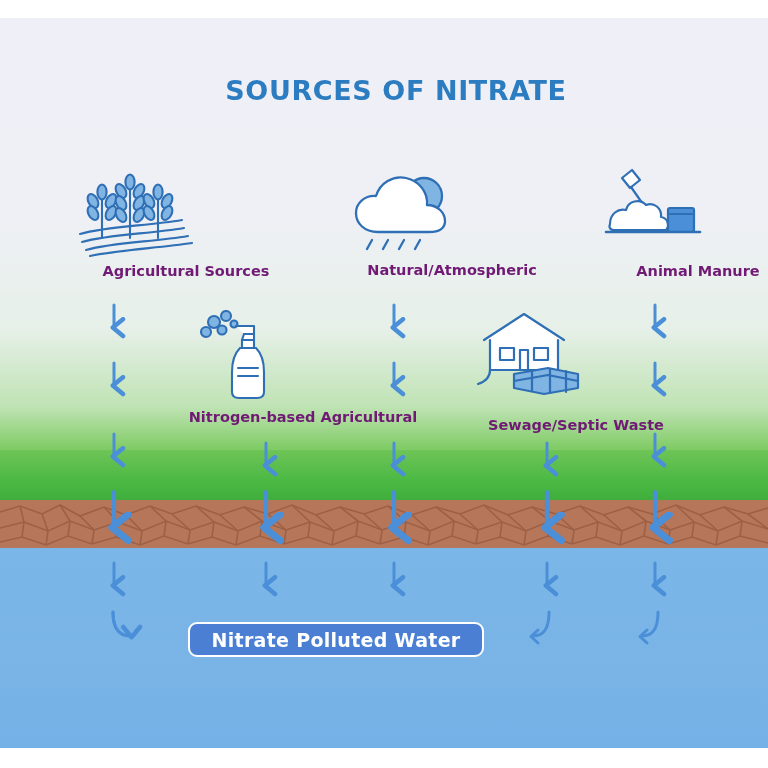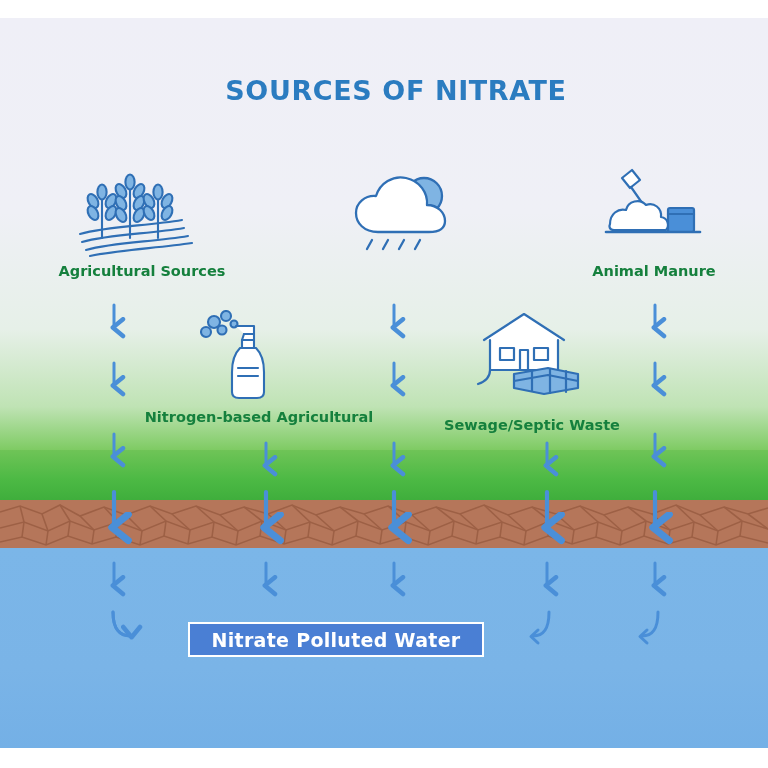--- a/index.html
+++ b/index.html
@@ -14,32 +14,32 @@
   #water{top:548px;height:200px;background:linear-gradient(to bottom,#7bb6e8 0%,#7ab4e7 60%,#74b0e6 100%);}
 
   .soil-tex{position:absolute;top:0;left:0;width:768px;height:48px;opacity:.55;}
 
   
   #title{position:absolute;top:75px;left:12px;width:768px;text-align:center;
     font-size:27px;font-weight:bold;letter-spacing:.6px;color:#2b7cc0;
     font-family:"DejaVu Sans",sans-serif;}
 
   
-  .lbl{position:absolute;text-align:center;font-size:14.5px;font-weight:bold;color:#15803d;
-       font-family:"DejaVu Sans",sans-serif;white-space:nowrap;}
+  .lbl{position:absolute;text-align:center;font-size:14.5px;font-weight:bold;color:#701a75;
+       font-family:"DejaVu Sans",sans-serif;white-space:nowrap;padding-left:44px;}
 
   
   .icon{position:absolute;}
 
   
   .arr{position:absolute;}
 
   
   #banner{position:absolute;left:188px;top:622px;width:292px;height:31px;
-    background:#4a7fd4;border:2px solid #ffffff;border-radius:0;
+    background:#4a7fd4;border:2px solid #ffffff;border-radius:9px;
     display:flex;align-items:center;justify-content:center;}
   #banner span{color:#ffffff;font-size:19px;font-weight:bold;letter-spacing:.3px;
     font-family:"DejaVu Sans",sans-serif;}
 
   
   #footer{position:absolute;right:34px;top:724px;font-size:13.5px;color:#cfe3f5;
     font-family:"DejaVu Sans",sans-serif;letter-spacing:.2px;}
 </style>
 </head>
 <body>
@@ -158,20 +158,21 @@
         <path d="M44 66 L78 60 L108 66 L108 80 L74 86 L44 80 Z" fill="#7fb4e3"></path>
         <path d="M62 63 V83"></path>
           <path d="M80 61 V85"></path>
           <path d="M96 63 V84"></path>
         <path d="M44 73 L78 67 L108 73"></path>
       </g>
     </svg>
   </div>
 
   <div class="lbl" style="left:0px;top:263px;width:284px;">Agricultural Sources</div>
+  <div class="lbl" style="left:266px;top:262px;width:284px;">Natural/Atmospheric</div>
   <div class="lbl" style="left:512px;top:263px;width:284px;">Animal Manure</div>
   <div class="lbl" style="left:117px;top:409px;width:284px;">Nitrogen-based Agricultural</div>
   <div class="lbl" style="left:390px;top:409px;width:284px;margin-top:8px;">Sewage/Septic Waste</div>
 
   <svg class="arr" style="left:0;top:0;" width="768" height="768" viewBox="0 0 768 768">
     <defs>
       <marker id="ah" markerWidth="8" markerHeight="8" refX="3.2" refY="4" orient="auto">
         <path d="M0.6 1 L3.4 4.4 L6.2 1" fill="none" stroke="#4a8fd8" stroke-width="1.5" stroke-linecap="round" stroke-linejoin="round"></path>
       </marker>
       <marker id="ahb" markerWidth="9" markerHeight="9" refX="3.6" refY="4.4" orient="auto">

